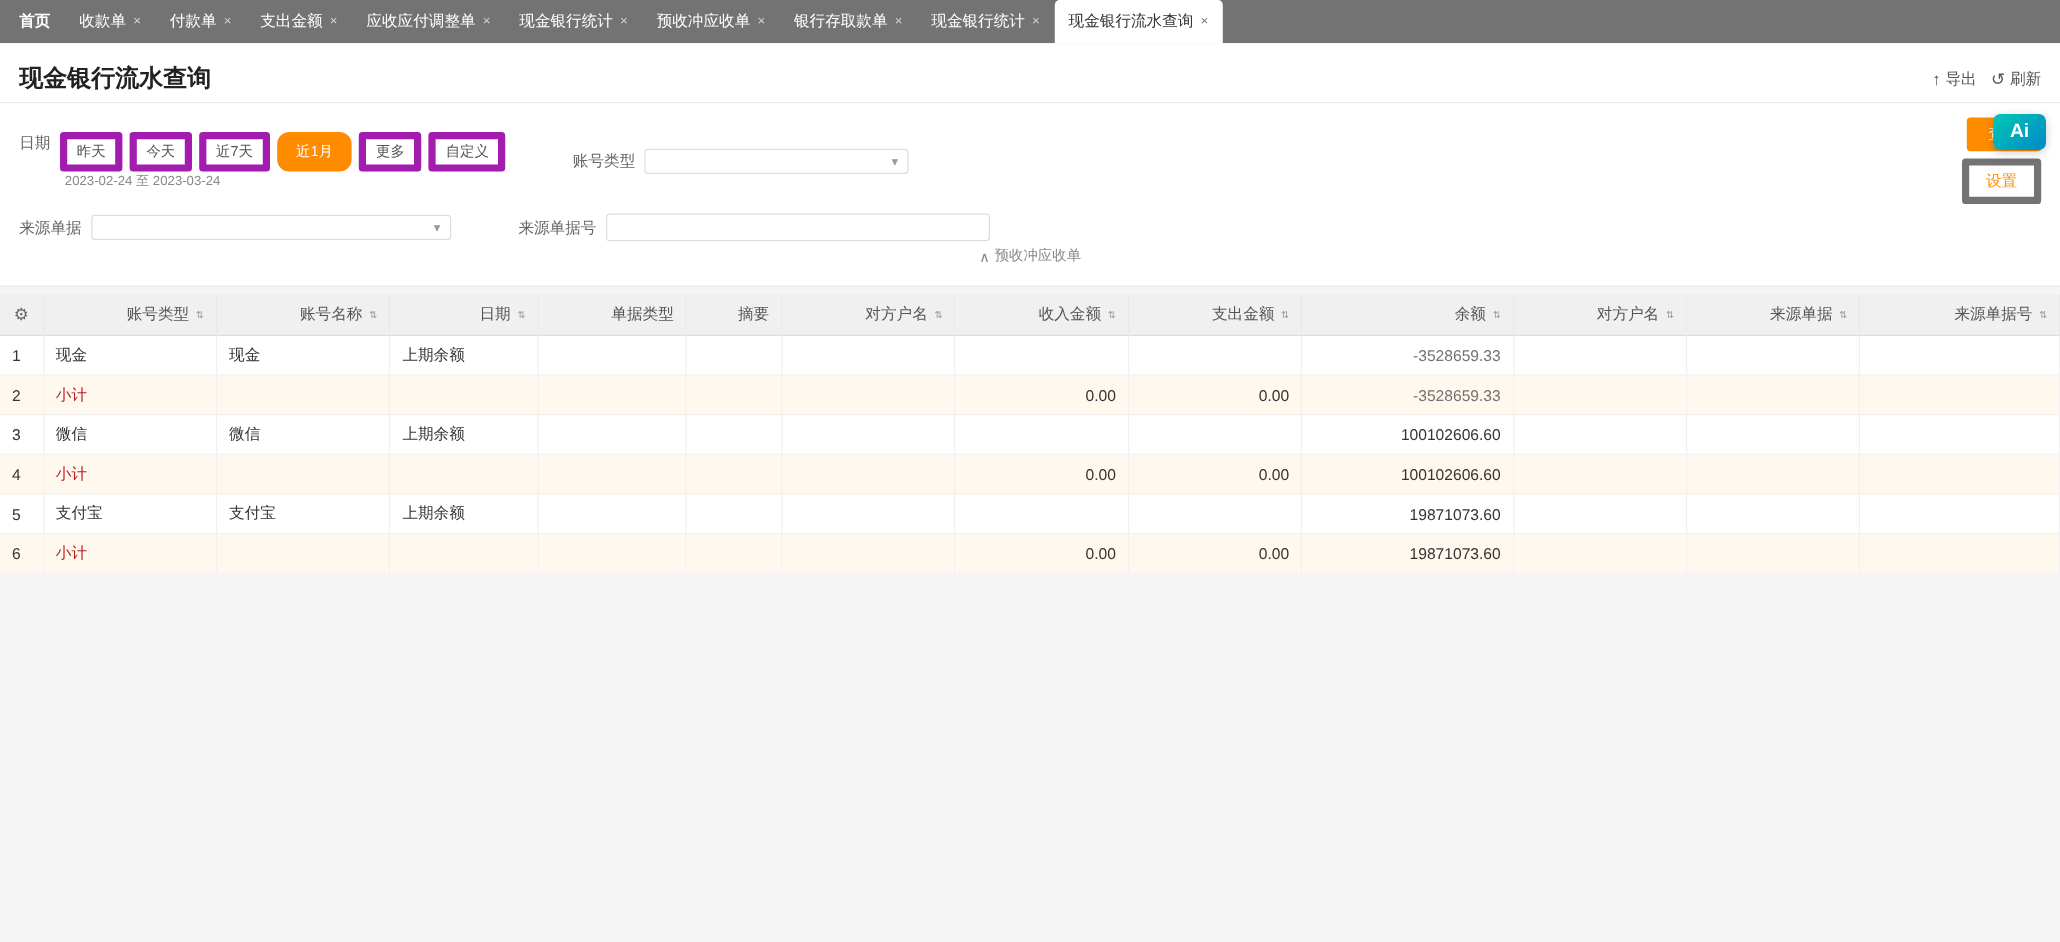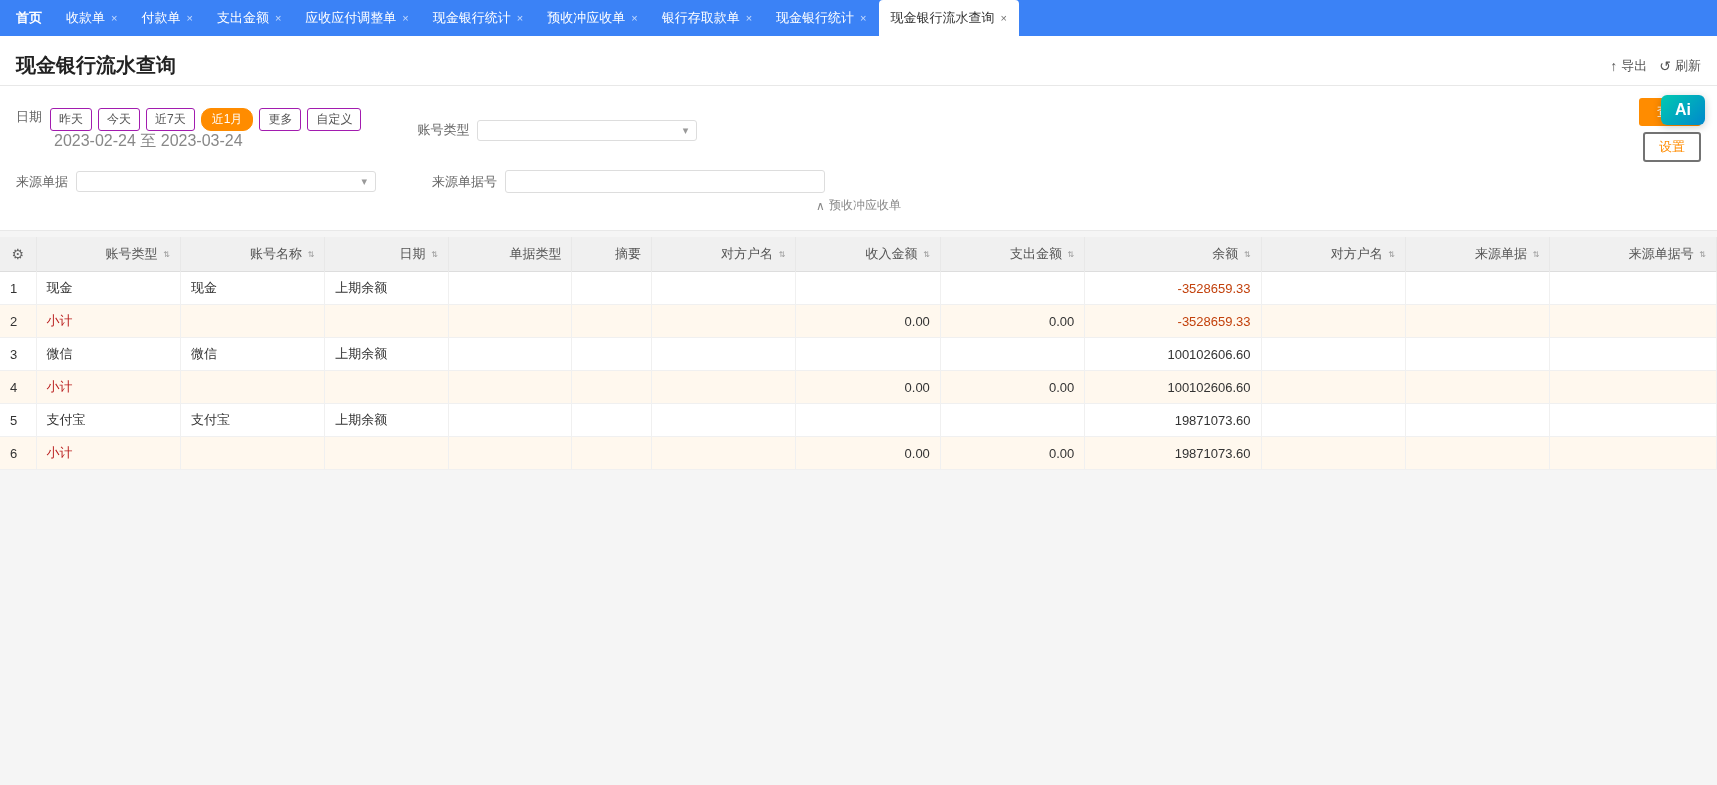--- a/index.html
+++ b/index.html
@@ -1,20 +1,20 @@
 <!DOCTYPE html>
 <html><head>
   <meta charset="utf-8">
   <style>
     * { margin: 0; padding: 0; box-sizing: border-box; }
     body { font-family: 'Microsoft YaHei', Arial, sans-serif; font-size: 13px; background: #f5f5f5; color: #333; }
 
     
     .top-nav {
-      background: #3b82f6;
+      background: #737373;
       display: flex;
       align-items: center;
       height: 36px;
       padding: 0 4px;
       overflow: hidden;
     }
     .nav-item {
       color: #fff;
       padding: 0 12px;
       height: 36px;
@@ -84,37 +84,37 @@
       font-size: 13px;
       white-space: nowrap;
     }
     .date-options {
       display: flex;
       align-items: center;
       gap: 6px;
     }
     .date-btn {
       padding: 2px 8px;
-      border: 1px solid #a21caf;
+      border: 6px solid #a21caf;
       border-radius: 3px;
       cursor: pointer;
       font-size: 12px;
       color: #555;
       background: #fff;
     }
     .date-btn.active {
       background: #ff8c00;
       color: #fff;
       border-color: #ff8c00;
       border-radius: 10px;
       padding: 2px 10px;
     }
     .date-range {
       color: #888;
-      font-size: 16px;
+      font-size: 11px;
       margin-left: 4px;
     }
     .filter-select-wrapper {
       display: flex;
       align-items: center;
       border: 1px solid #ddd;
       border-radius: 3px;
       padding: 3px 8px;
       min-width: 180px;
       cursor: pointer;
@@ -148,21 +148,21 @@
       color: #fff;
       border: none;
       padding: 5px 18px;
       border-radius: 3px;
       cursor: pointer;
       font-size: 13px;
     }
     .btn-settings {
       background: #fff;
       color: #ff8c00;
-      border: 2px solid #737373;
+      border: 6px solid #737373;
       padding: 4px 14px;
       border-radius: 3px;
       cursor: pointer;
       font-size: 13px;
     }
 
     .collapse-bar {
       display: flex;
       justify-content: center;
       padding: 4px 0;
@@ -214,21 +214,21 @@
     .data-table tbody tr.subtotal {
       background: #fff8ee;
     }
     .data-table tbody td {
       padding: 7px 10px;
       color: #333;
       border-right: 1px solid #f0f0f0;
       white-space: nowrap;
     }
     .data-table tbody td.number { text-align: right; }
-    .data-table tbody td.negative { color: #c2410c; }
+    .data-table tbody td.negative { color: #737373; }
     .data-table tbody td.subtotal-label { color: #b91c1c; }
     .gear-icon { font-size: 14px; cursor: pointer; color: #666; }
 
     
     .ai-btn {
       position: fixed;
       right: 12px;
       top: 95px;
       background: linear-gradient(135deg, #00c9b1, #0088cc);
       color: #fff;

